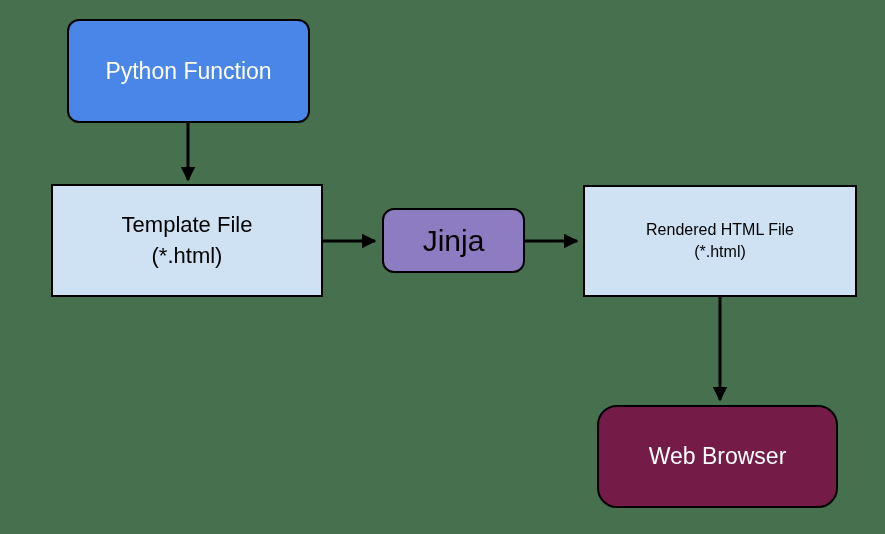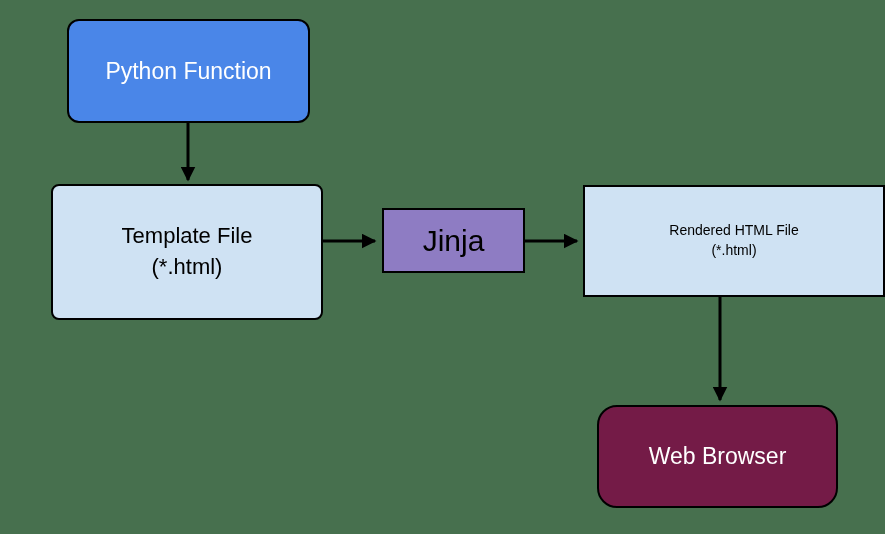--- a/index.html
+++ b/index.html
@@ -26,23 +26,23 @@
     display: flex;
     flex-direction: column;
     align-items: center;
     justify-content: center;
     text-align: center;
     border: 2px solid #000000;
     box-sizing: border-box;
     line-height: 1.4;
   }
   .node-python   { left: 67px;  top: 19px;  width: 243px; height: 104px; border-radius: 12px; font-size: 23px; }
-  .node-template { left: 51px;  top: 184px; width: 272px; height: 136px; border-radius: 8px;    font-size: 22px; }
-  .node-jinja    { left: 382px; top: 208px; width: 143px; height: 65px;  border-radius: 0; font-size: 30px; }
-  .node-rendered { left: 583px; top: 185px; width: 302px; height: 112px; border-radius: 0;    font-size: 14px; }
+  .node-template { left: 51px;  top: 184px; width: 272px; height: 113px; border-radius: 0;    font-size: 22px; }
+  .node-jinja    { left: 382px; top: 208px; width: 143px; height: 65px;  border-radius: 12px; font-size: 30px; }
+  .node-rendered { left: 583px; top: 185px; width: 274px; height: 112px; border-radius: 0;    font-size: 16px; }
   .node-browser  { left: 597px; top: 405px; width: 241px; height: 103px; border-radius: 20px; font-size: 23px; justify-content: center; }
   .edge-label {
     position: absolute;
     left: 197px;
     top: 143px;
     font-size: 17px;
     white-space: nowrap;
   }
   .arrow-line {
     stroke-width: 3px;

